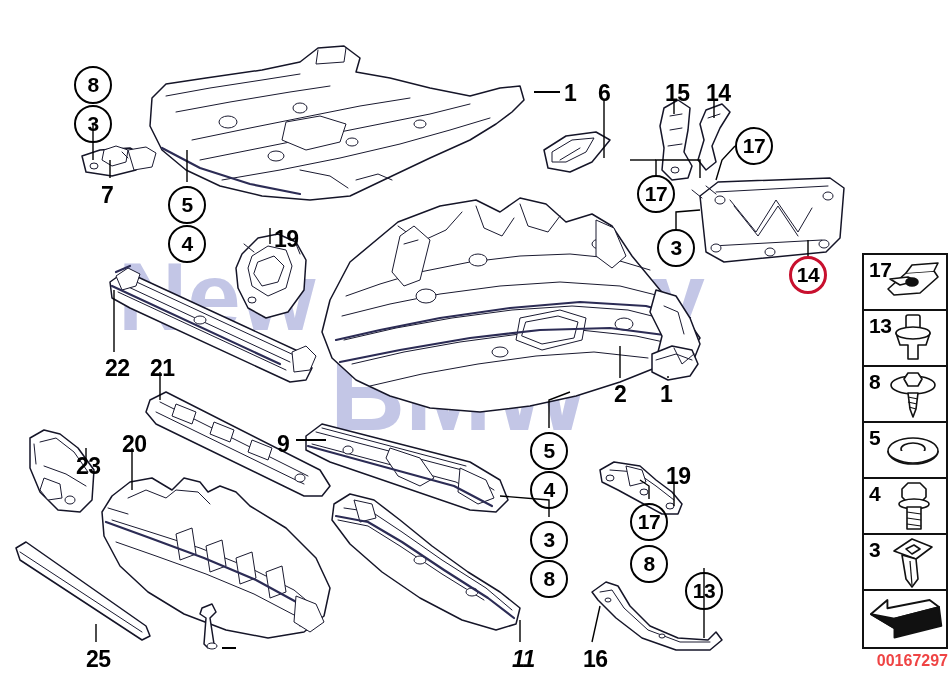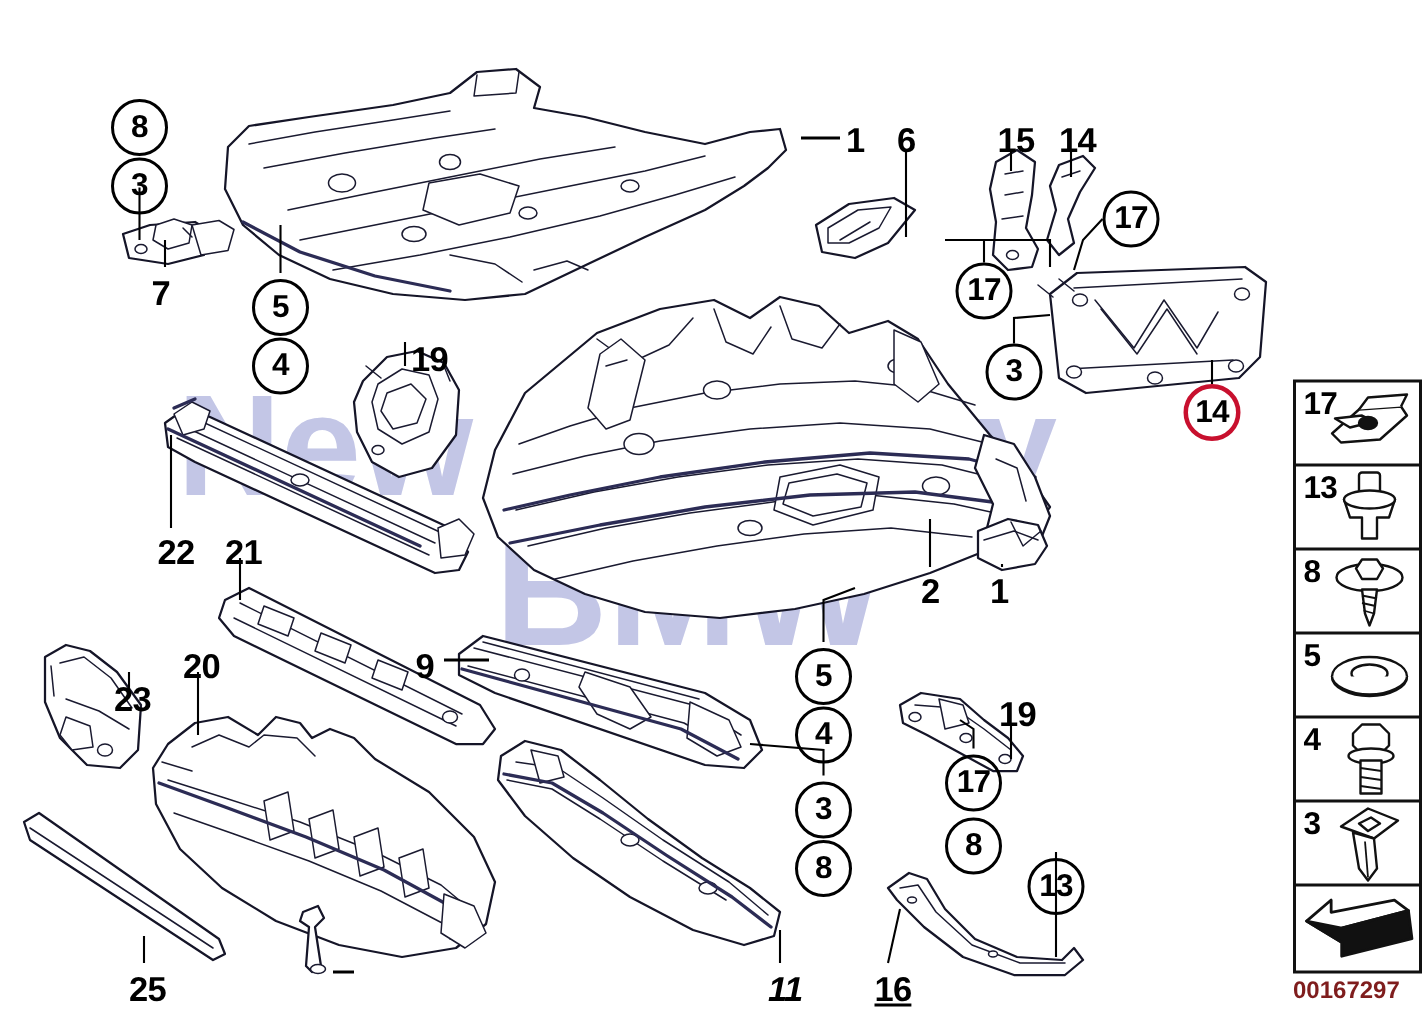--- a/index.html
+++ b/index.html
@@ -103,25 +103,25 @@
     right: 2px;
     top: 0;
     width: 62px;
     height: 100%;
   }
   #diagram-id {
     position: absolute;
     left: 862px;
     top: 652px;
     width: 86px;
-    text-align: left;
+    text-align: right;
     font-family: "Liberation Sans", sans-serif;
     font-weight: bold;
     font-size: 16px;
-    color: #7f1d1d;
+    color: #ef4444;
     letter-spacing: 0px;
   }
 </style>
 </head>
 <body>
 
 <div id="diagram-root">
 
   <svg id="svg-layer" viewBox="0 0 950 676">
 
@@ -392,21 +392,21 @@
       <div class="num-label" style="left: 150px; top: 357px;">21</div>
       <div class="num-label" style="left: 614px; top: 383px;">2</div>
       <div class="num-label" style="left: 660px; top: 383px;">1</div>
       <div class="num-label" style="left: 76px; top: 455px;">23</div>
       <div class="num-label" style="left: 122px; top: 433px;">20</div>
       <div class="num-label" style="left: 277px; top: 433px;">9</div>
       <div class="num-label" style="left: 666px; top: 465px;">19</div>
       <div class="num-label" style="left: 86px; top: 648px;">25</div>
       <div class="num-label" style="left: 240px; top: 648px; margin-top: 43px;">24</div>
       <div class="num-label" style="left: 512px; top: 648px; font-style: italic;">11</div>
-      <div class="num-label" style="left: 583px; top: 648px; text-decoration: underline;">16</div>
+      <div class="num-label" style="left: 583px; top: 648px;">16</div>
     </div>
 
   <div id="callouts-layer">
       <div class="callout" style="left: 74px; top: 66px;">
         <span>8</span>
       </div>
       <div class="callout" style="left: 74px; top: 105px;">
         <span>3</span>
       </div>
       <div class="callout" style="left: 168px; top: 186px;">

